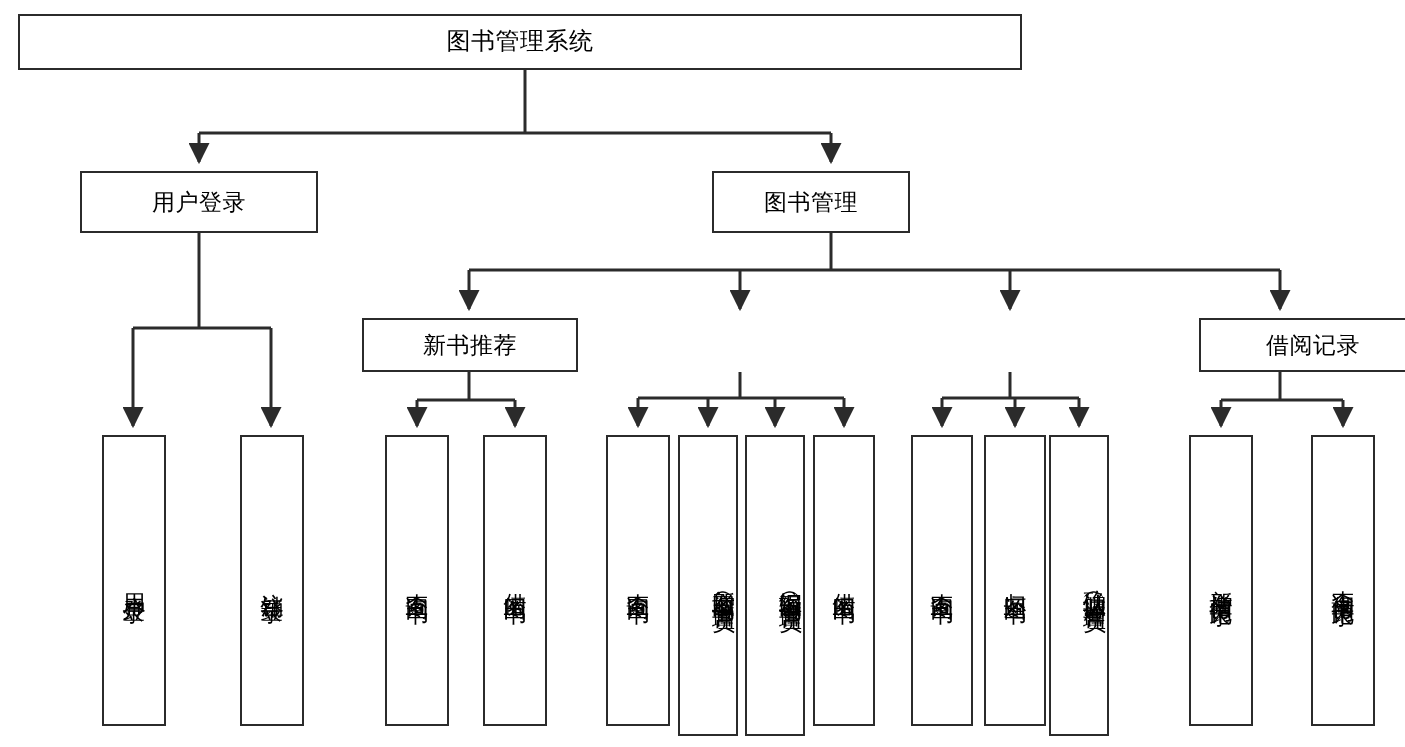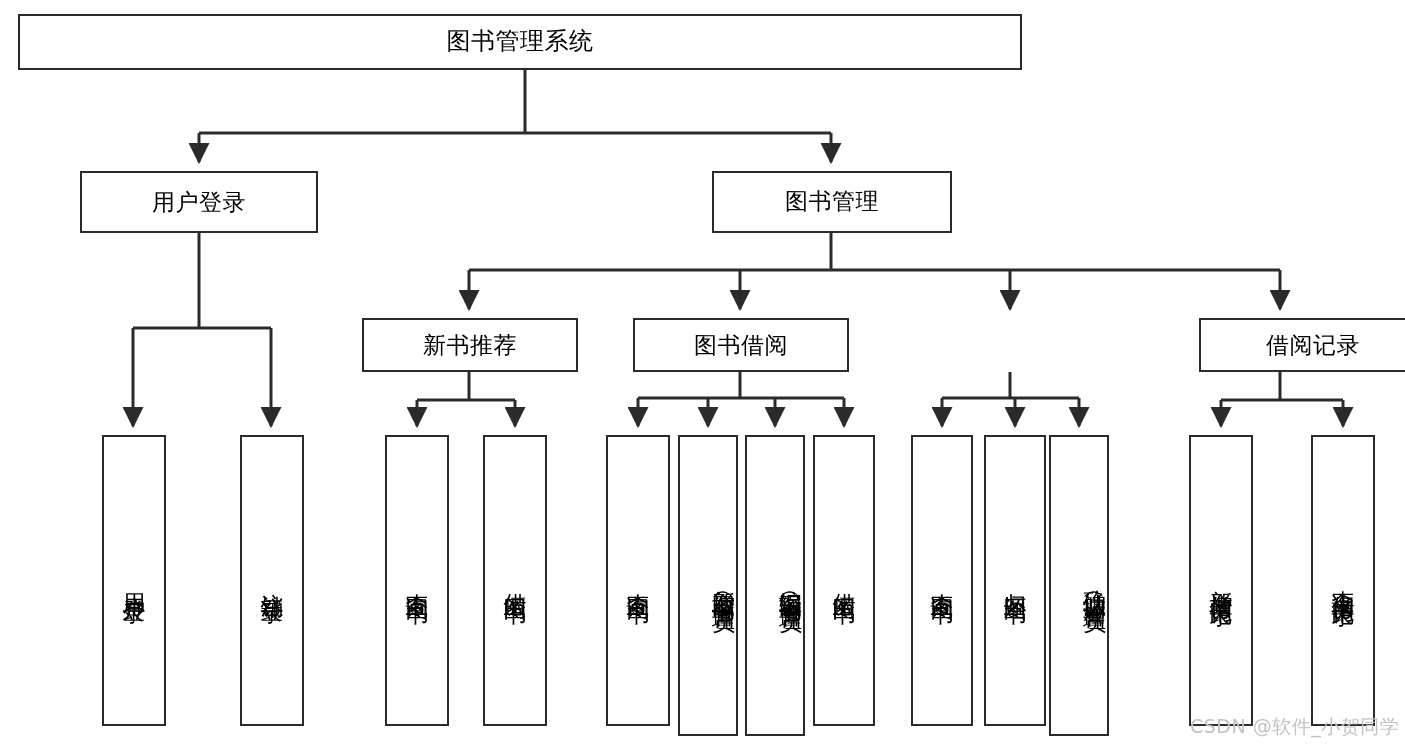--- a/index.html
+++ b/index.html
@@ -117,35 +117,33 @@
       <path d="M 1280 372 L 1280 400"></path>
       <path d="M 1221 400 L 1343 400"></path>
       <path d="M 1221 400 L 1221 426" marker-end="url(#arrow)"></path>
       <path d="M 1343 400 L 1343 426" marker-end="url(#arrow)"></path>
     </g>
   </svg>
 
   <div class="node h root" style="left:18px;top:14px;width:1004px;height:56px;">图书管理系统</div>
 
   <div class="node h" style="left:80px;top:171px;width:238px;height:62px;">用户登录</div>
-  <div class="node h" style="left:712px;top:171px;width:240px;height:62px;font-family:Liberation Serif, serif;">图书管理</div>
+  <div class="node h" style="left:712px;top:171px;width:198px;height:62px;">图书管理</div>
 
   <div class="node h" style="left:362px;top:318px;width:216px;height:54px;">新书推荐</div>
-  <div class="node h" style="left:633px;top:318px;width:216px;height:54px;">图书借阅</div>
   <div class="node h" style="left:1172px;top:318px;width:228px;height:54px;margin-left:27px;">借阅记录</div>
 
   <div class="node v" style="left:102px;top:435px;width:64px;height:291px;">用户登录</div>
   <div class="node v" style="left:240px;top:435px;width:64px;height:291px;">注销登录</div>
   <div class="node v" style="left:385px;top:435px;width:64px;height:291px;">查询图书</div>
   <div class="node v" style="left:483px;top:435px;width:64px;height:291px;">借阅图书</div>
   <div class="node v" style="left:606px;top:435px;width:64px;height:291px;">查询图书</div>
   <div class="node v top" style="left:678px;top:435px;width:60px;height:301px;">新增图书（管理员）</div>
   <div class="node v top" style="left:745px;top:435px;width:60px;height:301px;">编辑图书（管理员）</div>
   <div class="node v" style="left:813px;top:435px;width:62px;height:291px;">借阅图书</div>
   <div class="node v" style="left:911px;top:435px;width:62px;height:291px;">查询图书</div>
   <div class="node v" style="left:984px;top:435px;width:62px;height:291px;">归还图书</div>
   <div class="node v top" style="left:1049px;top:435px;width:60px;height:301px;">确认归还（管理员）</div>
   <div class="node v" style="left:1189px;top:435px;width:64px;height:291px;">新增借阅记录</div>
   <div class="node v" style="left:1311px;top:435px;width:64px;height:291px;">查询借阅记录</div>
 
-  <div class="watermark">CSDN @软件_小贺同学</div>
 
 </div>
 
 </body></html>

